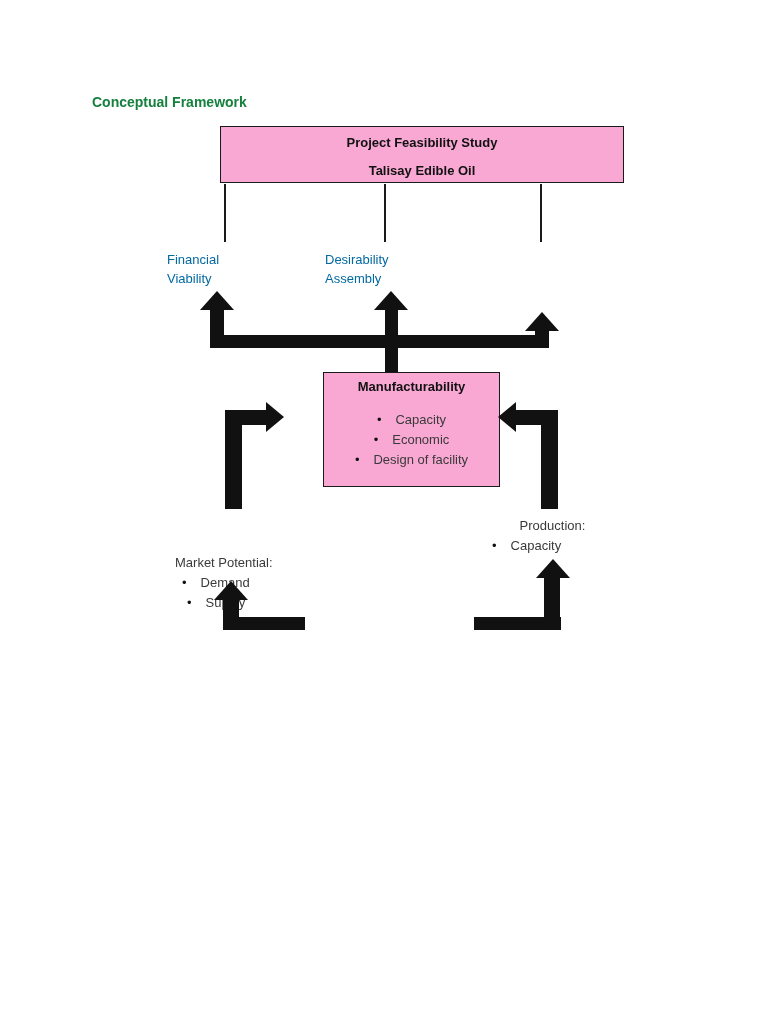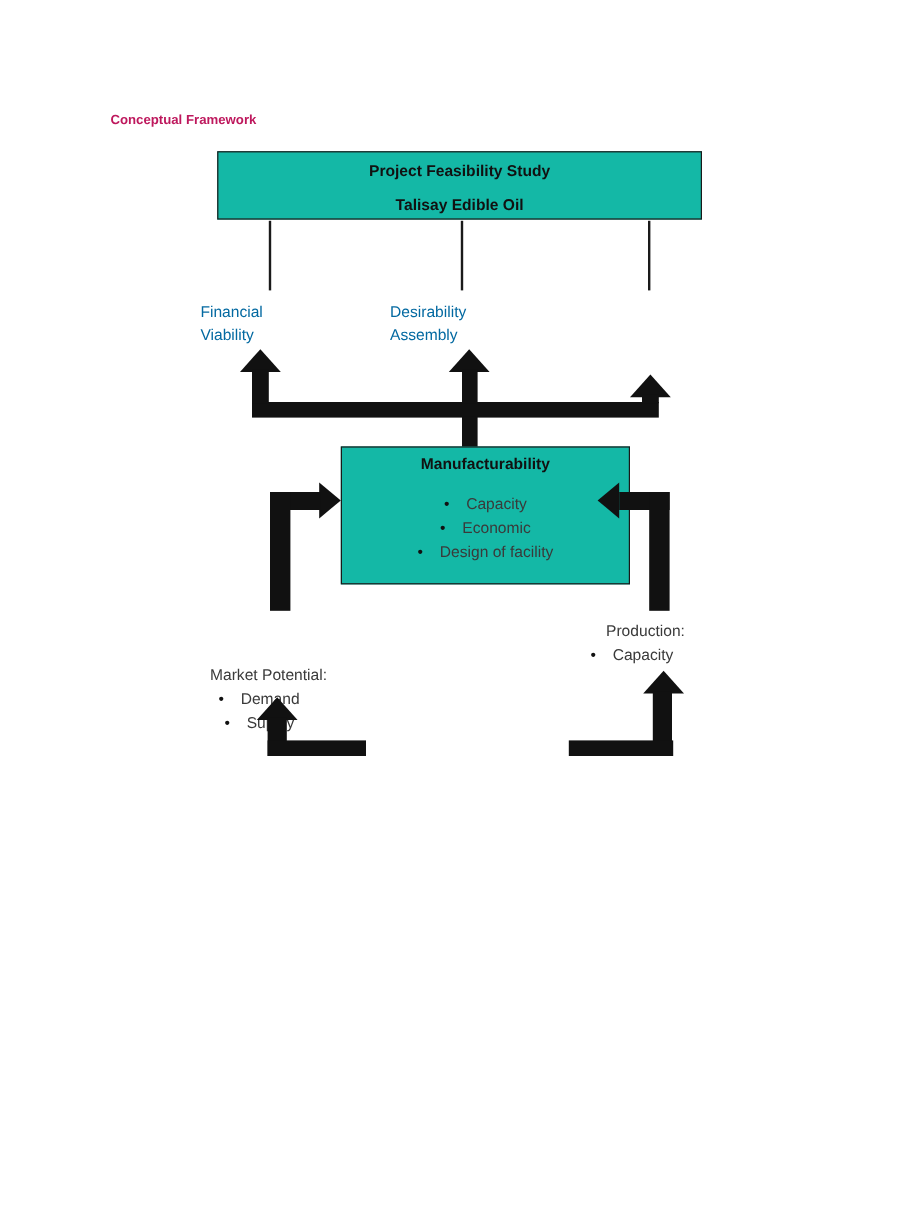--- a/index.html
+++ b/index.html
@@ -2,24 +2,24 @@
 <html><head>
 <meta charset="utf-8">
 <style>
   html,body{margin:0;padding:0;background:#fff;}
   .page{
     position:relative;width:768px;height:1024px;background:#ffffff;
     font-family:"Liberation Sans","DejaVu Sans",sans-serif;
     color:#3a3a3a;overflow:hidden;
   }
   .abs{position:absolute;}
-  .heading{font-weight:bold;color:#be185d;font-size:11px;}
+  .heading{font-weight:bold;color:#15803d;font-size:14px;}
   .box{
-    position:absolute;border:1.5px solid #1a1a1a;background:#14b8a6;
-    text-align:center;box-sizing:border-box;
+    position:absolute;border:1.5px solid #1a1a1a;background:#f9a8d4;
+    text-align:center;box-sizing:border-box;margin-left:39px;
   }
   .box .b1{font-weight:bold;color:#111;font-size:13px;line-height:16px;}
   .lbl{font-size:13px;line-height:19px;color:#0369a1;}
   
   .thinline{position:absolute;width:2px;background:#1a1a1a;}
   
   .bar{position:absolute;background:#111;}
   .tri-up{position:absolute;width:0;height:0;
     border-left:17px solid transparent;border-right:17px solid transparent;
     border-bottom:19px solid #111;}
@@ -67,21 +67,21 @@
   <div class="bar" style="left:210px;top:308px;width:14px;height:28px;"></div>
 
   <div class="tri-up" style="left:374px;top:291px;"></div>
   <div class="bar" style="left:385px;top:308px;width:13px;height:28px;"></div>
 
   <div class="tri-up" style="left:525px;top:312px;"></div>
   <div class="bar" style="left:535px;top:329px;width:14px;height:7px;"></div>
 
   <div class="bar" style="left:385px;top:347px;width:13px;height:27px;"></div>
 
-  <div class="box" style="left:284px;top:372px;width:241px;height:115px;">
+  <div class="box" style="left:284px;top:372px;width:177px;height:115px;">
     <div class="b1" style="margin-top:6px;">Manufacturability</div>
     <div class="center-rows" style="margin-top:15px;">
       <div class="bullet-row">
         <span class="dot">•</span>
         <span class="txt">Capacity</span>
       </div>
       <div class="bullet-row">
         <span class="dot">•</span>
         <span class="txt">Economic</span>
       </div>
@@ -106,21 +106,21 @@
       <span class="dot">•</span>
       <span class="txt">Demand</span>
     </div>
     <div class="bullet-row" style="padding-left:17px;">
       <span class="dot">•</span>
       <span class="txt">Supply</span>
     </div>
   </div>
 
   <div class="abs" style="left:480px;top:516px;width:120px;font-size:13px;line-height:20px;">
-    <div style="padding-left:25px;">Production:</div>
+    <div style="padding-left:25px;text-align:center;">Production:</div>
     <div class="bullet-row" style="padding-left:12px;">
       <span class="dot">•</span>
       <span class="txt">Capacity</span>
     </div>
   </div>
 
   <div class="tri-up" style="left:214px;top:581px;"></div>
   <div class="bar" style="left:223px;top:598px;width:16px;height:32px;"></div>
   <div class="bar" style="left:223px;top:617px;width:82px;height:13px;"></div>
 

